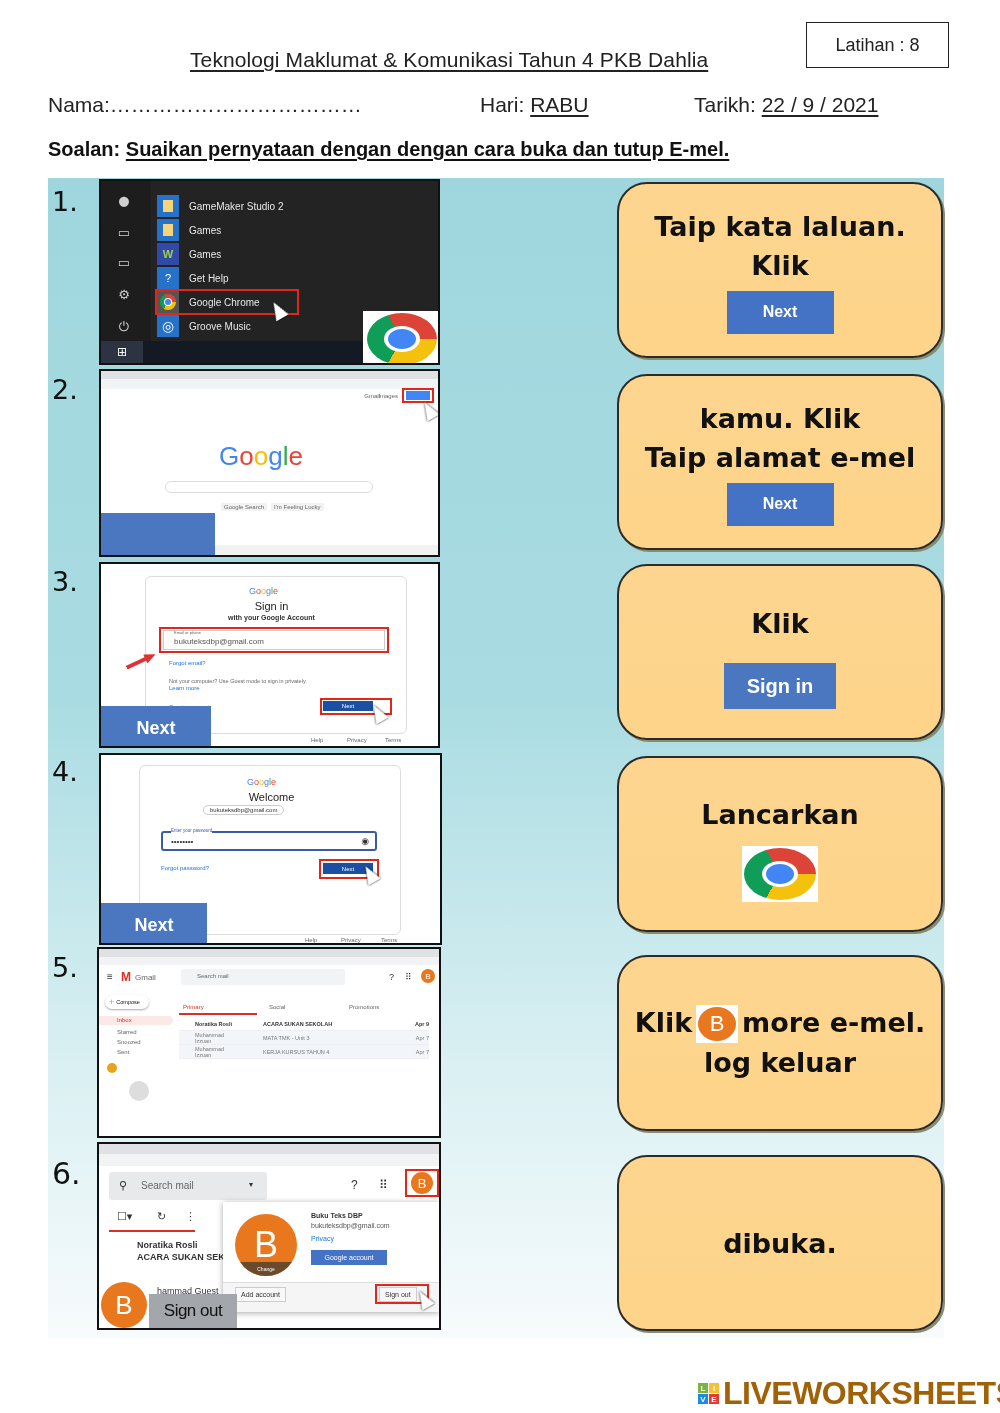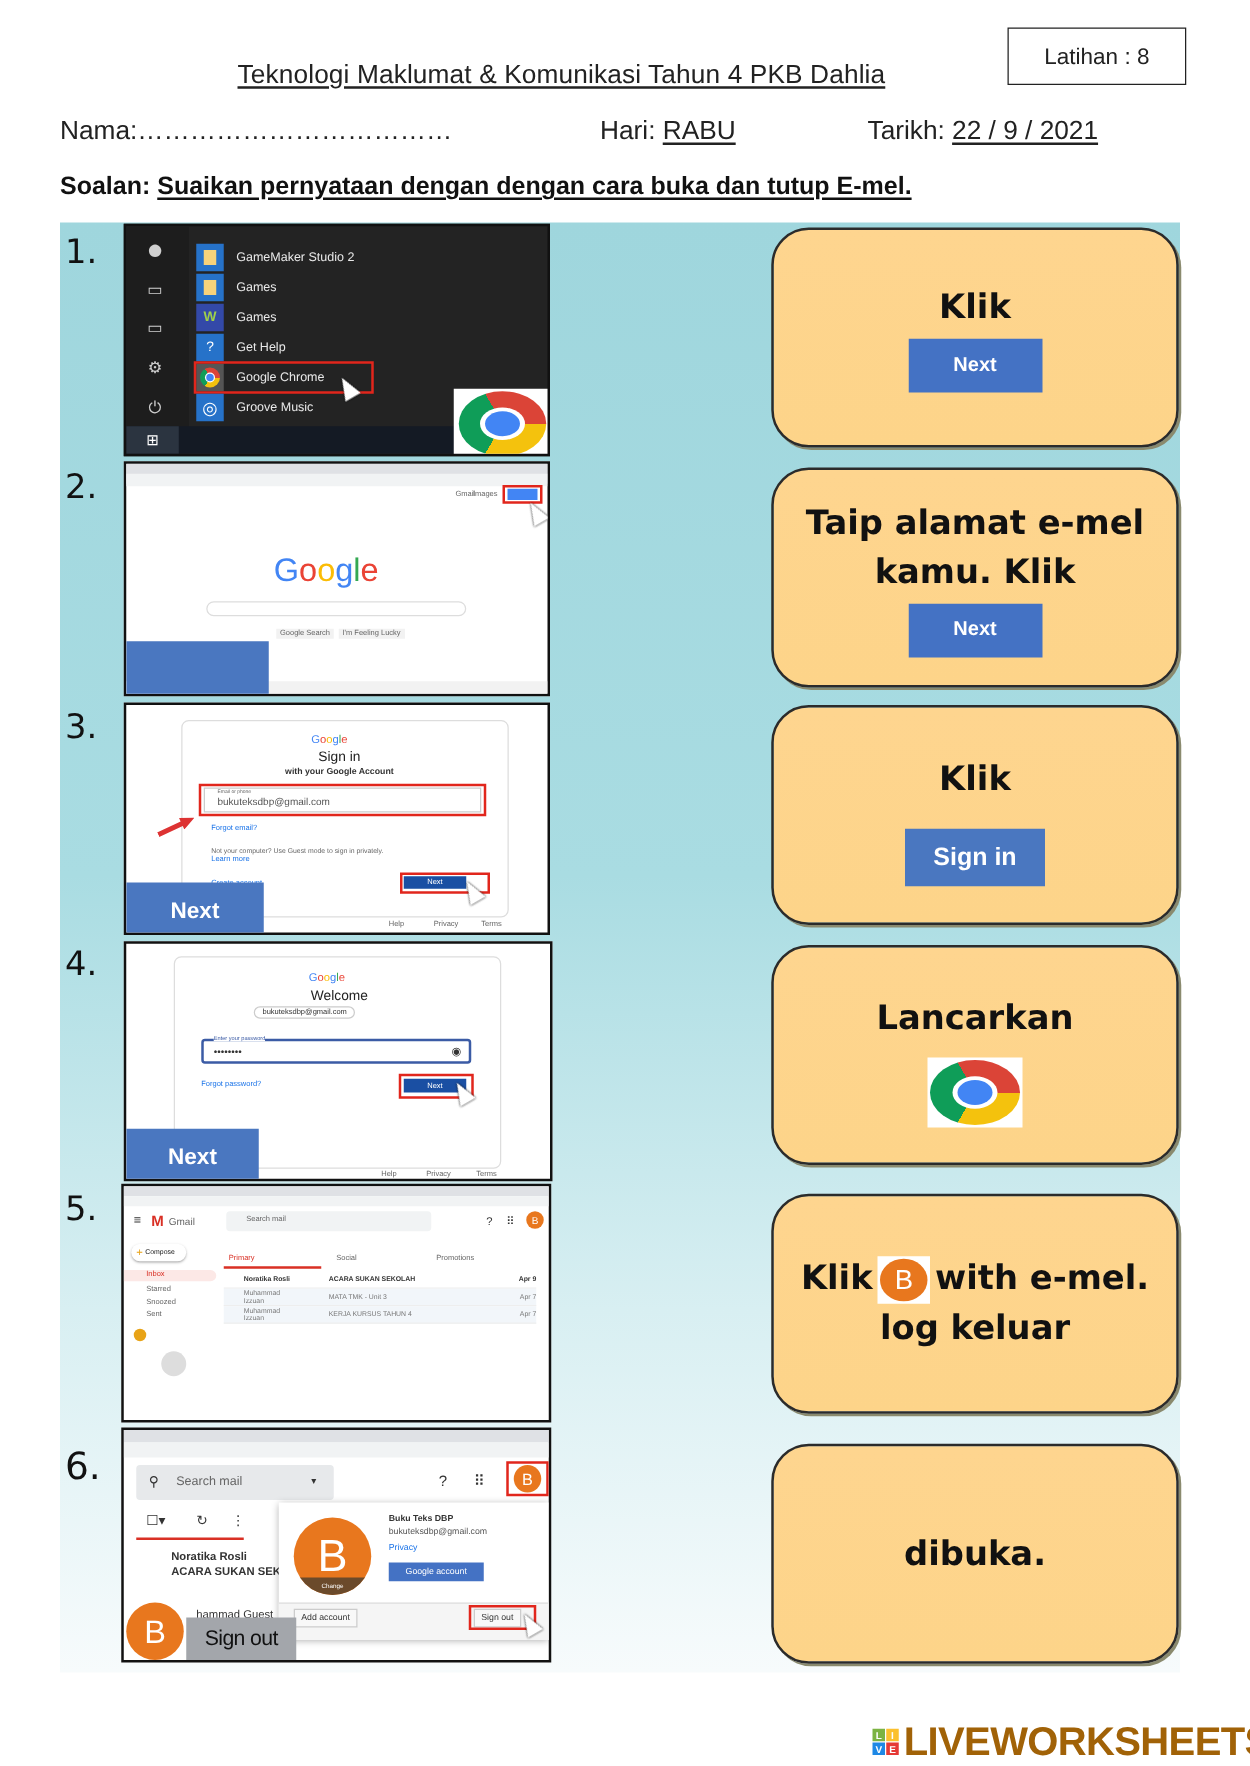--- a/index.html
+++ b/index.html
@@ -289,27 +289,28 @@
     <div class="small" style="left:156px; top:85px; border:1px solid #ccc; background:#f8f8f8; padding:3px 5px; font-size:7px;">Sign out</div>
     <div class="red-box" style="left:152px; top:82px; width:54px; height:20px;"></div>
   </div>
   <div class="cursor" style="left:318px; top:146px;"></div>
 
   <div style="position:absolute; left:2px; top:138px; width:46px; height:46px; border-radius:50%; background:#e8771e; color:#fff; font-family:'Liberation Sans',sans-serif; font-size:26px; display:flex; align-items:center; justify-content:center;">B</div>
   <div style="position:absolute; left:50px; top:150px; width:88px; height:34px; background:#a3a6ab; color:#111; font-family:'Liberation Sans',sans-serif; font-size:17px; display:flex; align-items:center; justify-content:center; letter-spacing:-0.5px;">Sign out</div>
 </div>
 
 <div class="abs card" style="top:182px; height:176px;">
+  <div>Taip kata laluan.</div>
   <div>Klik</div>
   <div class="card-btn" style="width:107px; height:43px;">Next</div>
 </div>
 
 <div class="abs card" style="top:374px; height:176px;">
+  <div>kamu. Klik</div>
   <div>Taip alamat e-mel</div>
-  <div>kamu. Klik</div>
   <div class="card-btn" style="width:107px; height:43px;">Next</div>
 </div>
 
 <div class="abs card" style="top:564px; height:176px;">
   <div style="margin-top:8px;">Klik</div>
   <div class="card-btn" style="width:112px; height:46px; font-size:20px; margin-top:20px; background:#4a77c0;">Sign in</div>
 </div>
 
 <div class="abs card" style="top:756px; height:176px;">
   <div style="margin-top:8px;">Lancarkan</div>
@@ -319,21 +320,21 @@
           <span style="width:28px;height:20px;"></span>
         </div>
       </div>
   </div>
 </div>
 
 <div class="abs card" style="top:955px; height:176px; line-height:40px;">
   <div>
     <span>Klik</span><span class="inline-b">
         <span>B</span>
-      </span><span>with e-mel.</span>
+      </span><span>more e-mel.</span>
   </div>
   <div>log keluar</div>
 </div>
 
 <div class="abs card" style="top:1155px; height:176px;">
   <div>dibuka.</div>
 </div>
 
 <div class="abs lw">
   <div class="lw-grid">

